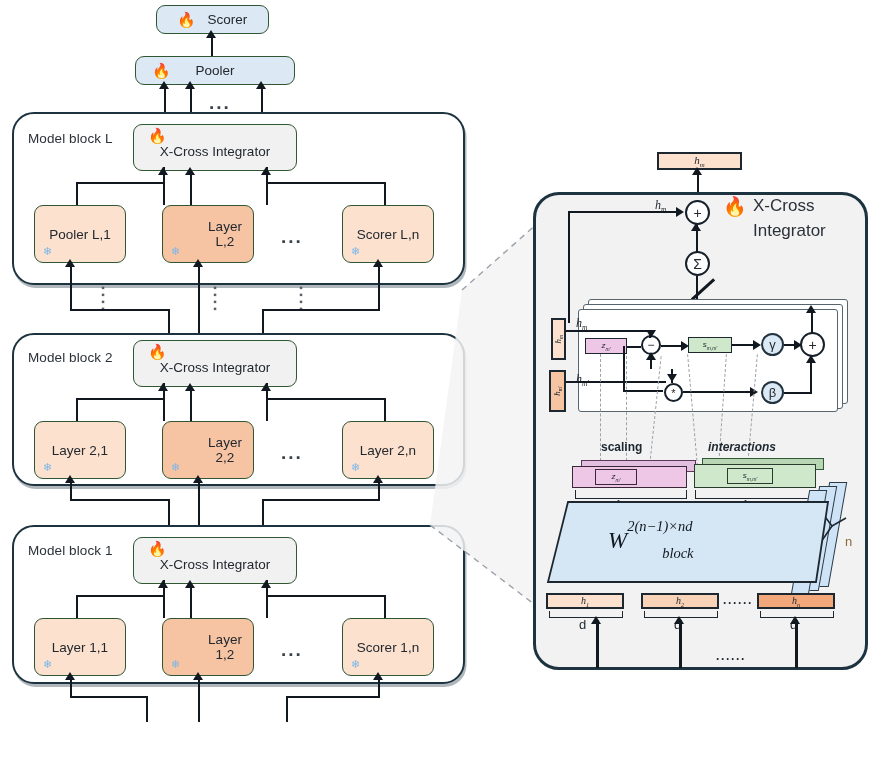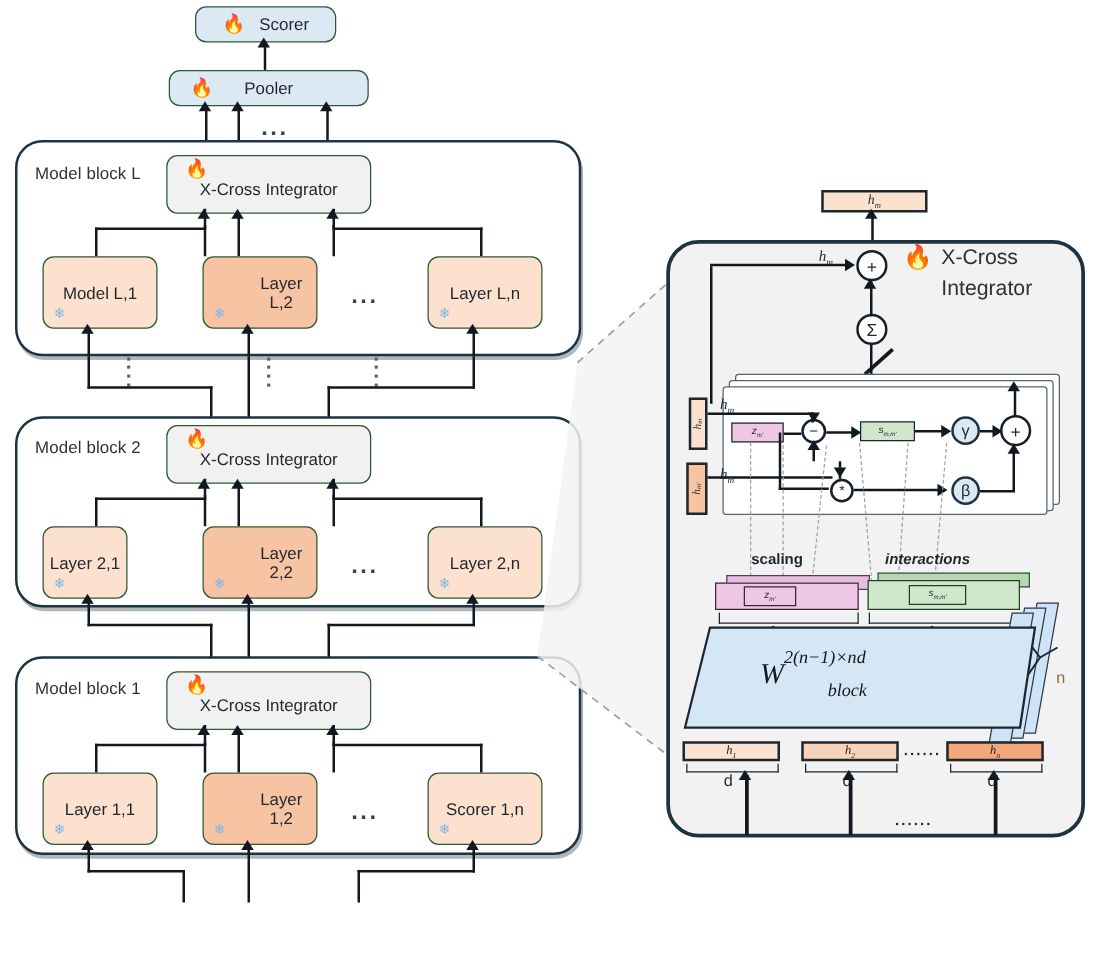--- a/index.html
+++ b/index.html
@@ -99,30 +99,30 @@
   <div class="ln vln" style="left:163px;top:167px;height:16px;"></div>
   <div class="ln hln" style="left:76px;top:182px;width:89px;"></div>
   <div class="ln vln" style="left:76px;top:182px;height:23px;"></div>
   <div class="ln vln" style="left:266px;top:180px;height:25px;"></div>
   <div class="arrowup" style="left:261px;top:167px;"></div>
   <div class="ln vln" style="left:266px;top:167px;height:16px;"></div>
   <div class="ln hln" style="left:266px;top:182px;width:120px;"></div>
   <div class="ln vln" style="left:384px;top:182px;height:23px;"></div>
 
   <div class="abs rbox peach-l" style="left:34px;top:205px;width:92px;height:58px;">
-    <span class="lbl">Model L,1</span>
+    <span class="lbl">Pooler L,1</span>
     <span class="snow" style="position:absolute;left:8px;bottom:5px;">❄</span>
   </div>
   <div class="abs rbox peach-d" style="left:162px;top:205px;width:92px;height:58px;">
     <span class="lbl">Layer L,2</span>
     <span class="snow" style="position:absolute;left:8px;bottom:5px;">❄</span>
   </div>
   <div class="abs dots-h" style="left:281px;top:227px;">...</div>
   <div class="abs rbox peach-l" style="left:342px;top:205px;width:92px;height:58px;">
-    <span class="lbl">Layer L,n</span>
+    <span class="lbl">Scorer L,n</span>
     <span class="snow" style="position:absolute;left:8px;bottom:5px;">❄</span>
   </div>
 
   <div class="ln vln" style="left:70px;top:263px;height:22px;"></div>
   <div class="arrowup" style="left:65px;top:259px;"></div>
   <div class="ln vln" style="left:198px;top:263px;height:22px;"></div>
   <div class="arrowup" style="left:193px;top:259px;"></div>
   <div class="ln vln" style="left:378px;top:263px;height:22px;"></div>
   <div class="arrowup" style="left:373px;top:259px;"></div>
 
@@ -152,21 +152,21 @@
   <div class="arrowup" style="left:158px;top:383px;"></div>
   <div class="ln vln" style="left:163px;top:383px;height:16px;"></div>
   <div class="ln hln" style="left:76px;top:398px;width:89px;"></div>
   <div class="ln vln" style="left:76px;top:398px;height:23px;"></div>
   <div class="ln vln" style="left:266px;top:396px;height:25px;"></div>
   <div class="arrowup" style="left:261px;top:383px;"></div>
   <div class="ln vln" style="left:266px;top:383px;height:16px;"></div>
   <div class="ln hln" style="left:266px;top:398px;width:120px;"></div>
   <div class="ln vln" style="left:384px;top:398px;height:23px;"></div>
 
-  <div class="abs rbox peach-l" style="left:34px;top:421px;width:68px;height:58px;">
+  <div class="abs rbox peach-l" style="left:34px;top:421px;width:92px;height:58px;">
     <span class="lbl">Layer 2,1</span>
     <span class="snow" style="position:absolute;left:8px;bottom:5px;">❄</span>
   </div>
   <div class="abs rbox peach-d" style="left:162px;top:421px;width:92px;height:58px;">
     <span class="lbl">Layer 2,2</span>
     <span class="snow" style="position:absolute;left:8px;bottom:5px;">❄</span>
   </div>
   <div class="abs dots-h" style="left:281px;top:443px;">...</div>
   <div class="abs rbox peach-l" style="left:342px;top:421px;width:92px;height:58px;">
     <span class="lbl">Layer 2,n</span>

